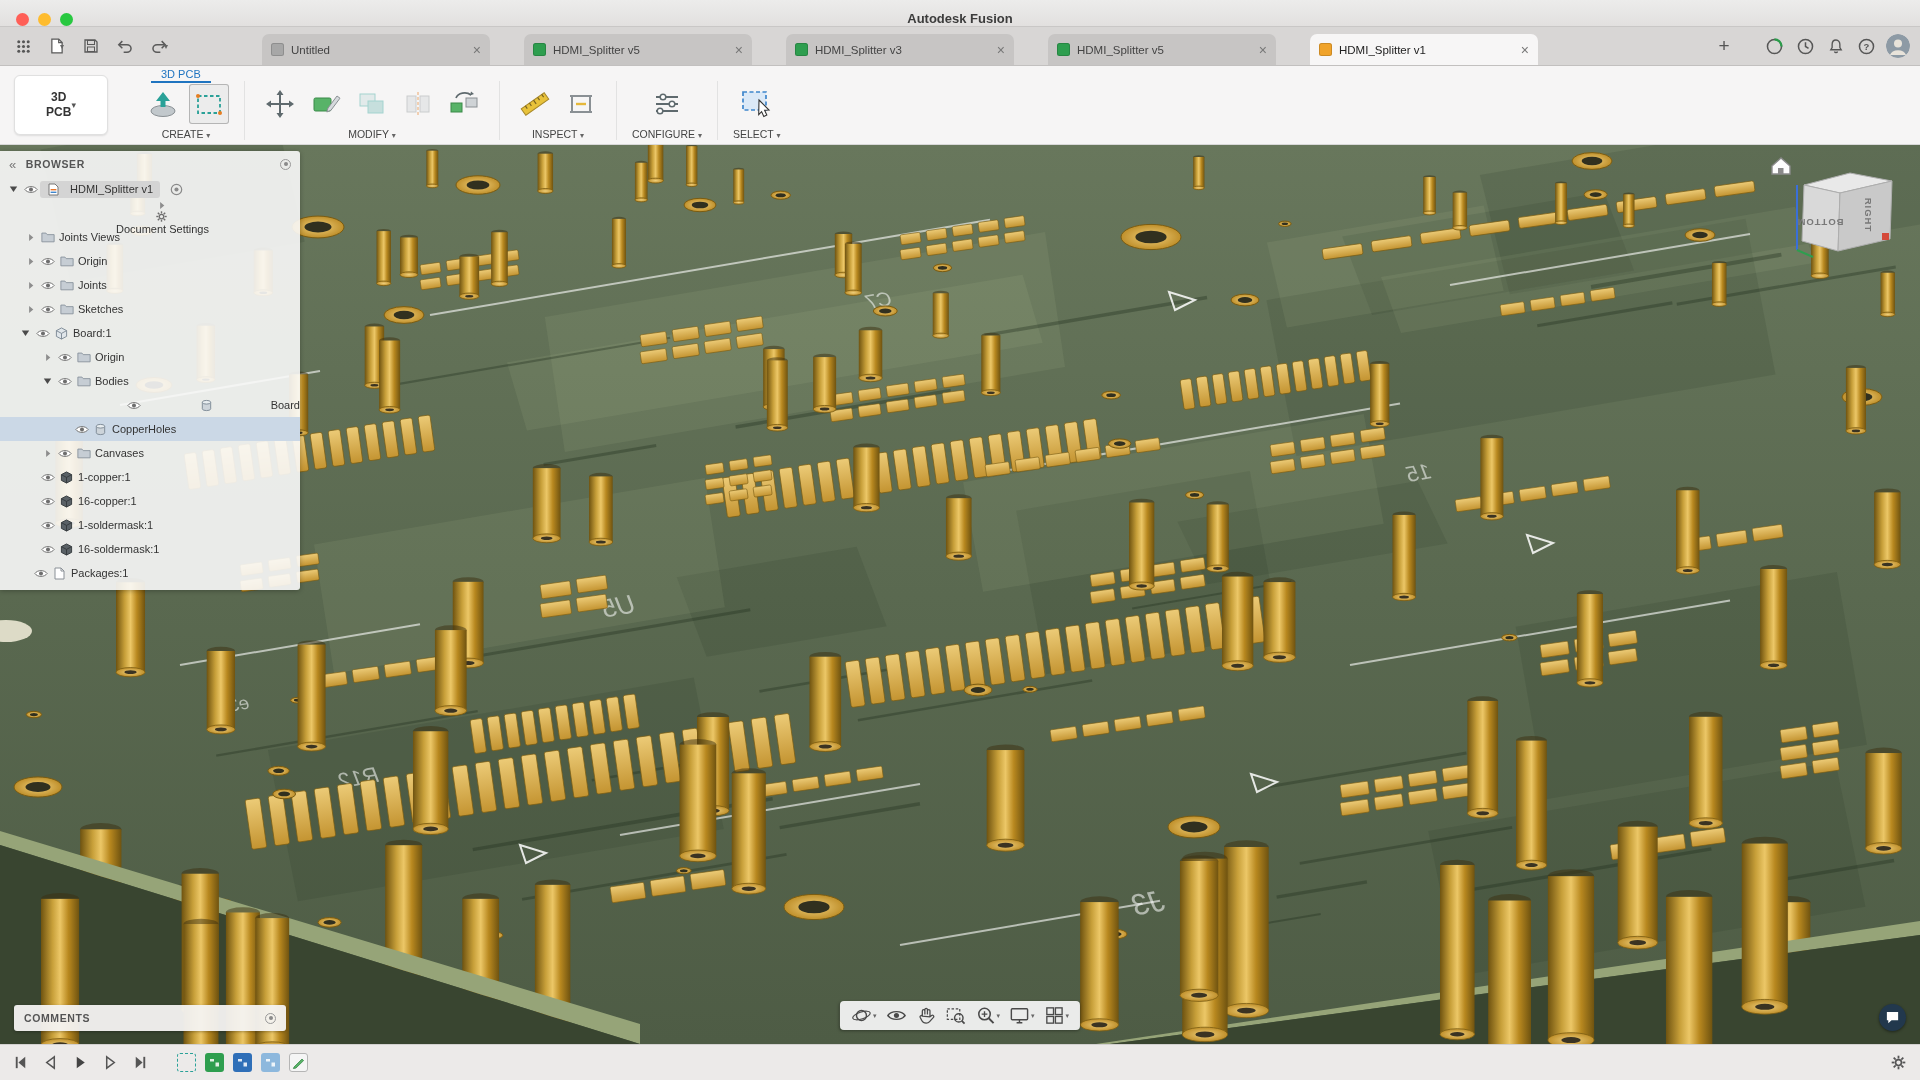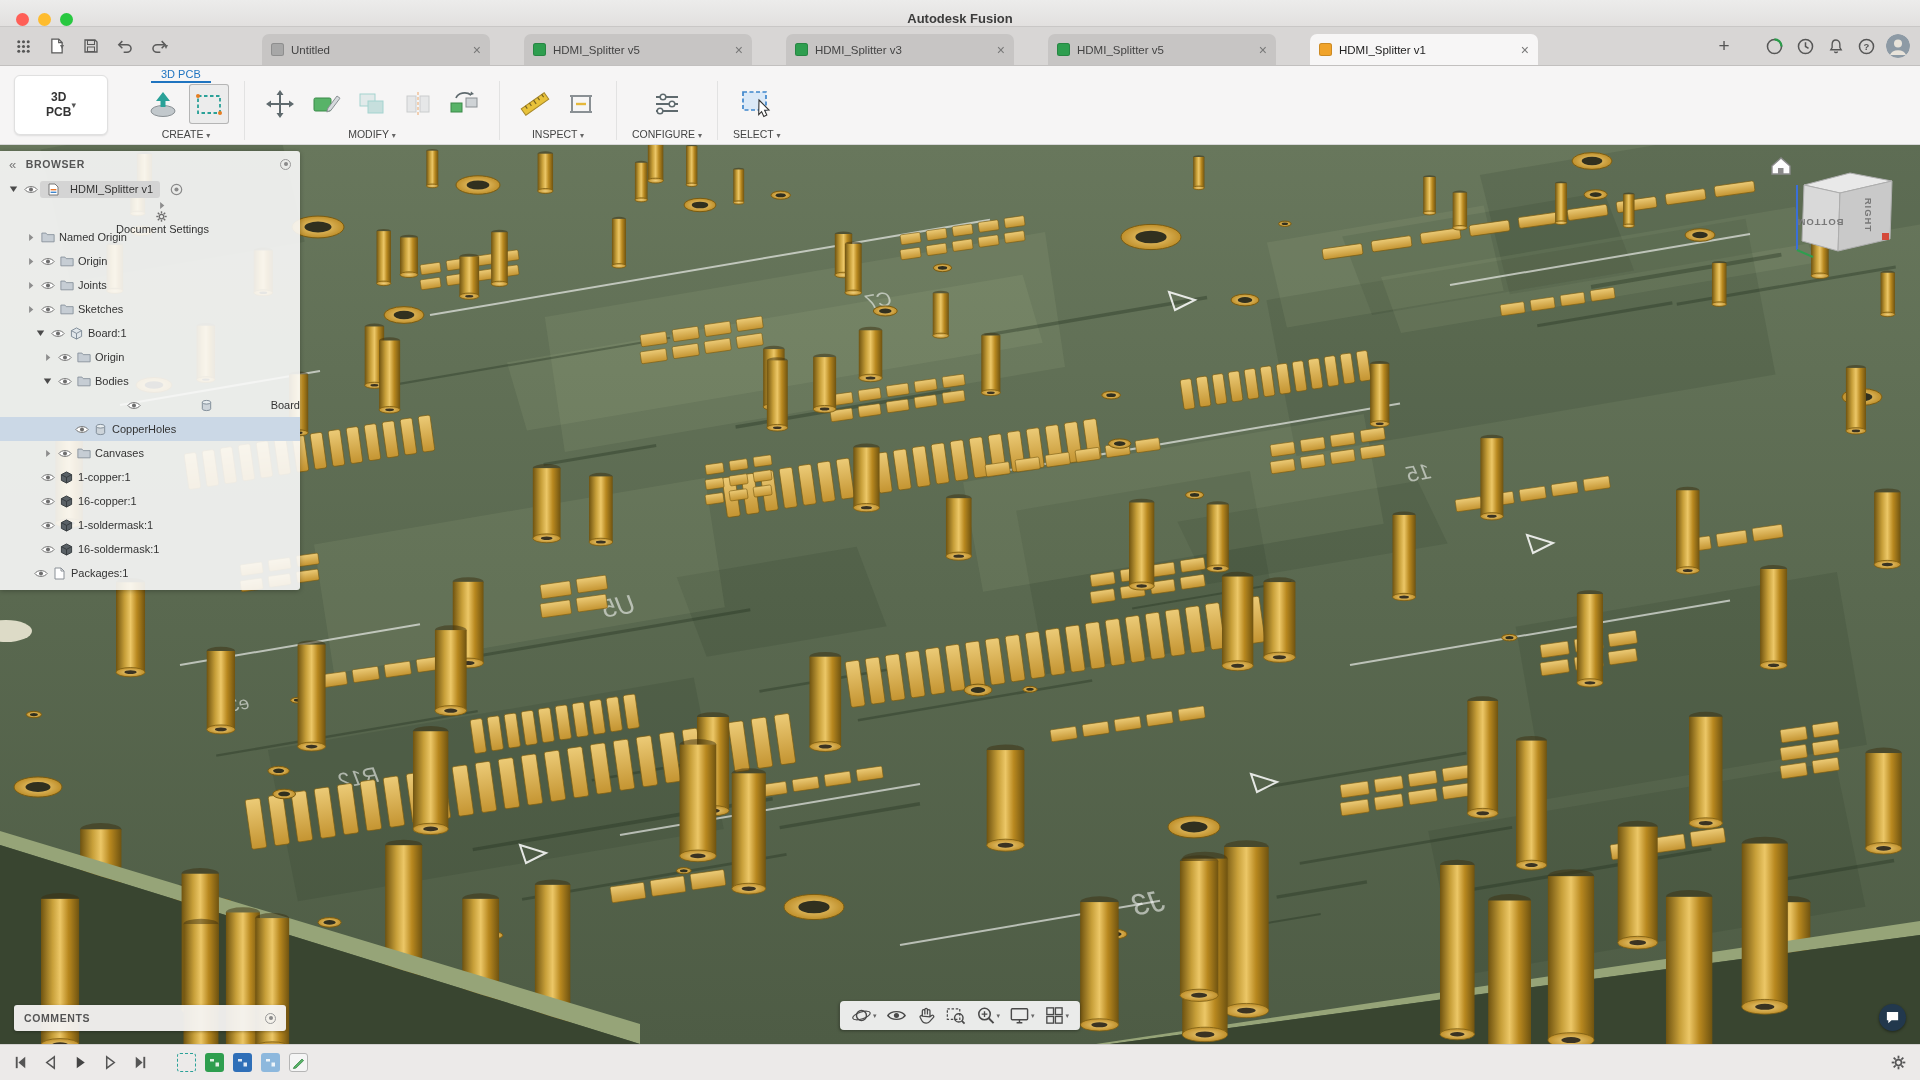--- a/index.html
+++ b/index.html
@@ -1108,21 +1108,21 @@
             <span class="caret">
               <svg width="8" height="9" viewBox="0 0 8 9">
                 <path d="M2.1 1 L6.3 4.5 L2.1 8 Z" fill="#8d8d8d"></path>
               </svg>
             </span>
             <span class="tico-s">
               <svg width="14" height="12" viewBox="0 0 16 13">
                 <path d="M1 12 V2 h4.6 l1.5 1.8 H15 V12 Z" fill="#c6cdd4" stroke="#86909a" stroke-width="1"></path>
               </svg>
             </span>
-            <span class="tlabel">Named Origin</span>
+            <span class="tlabel">Joints Views</span>
           </div>
           <div class="trow" style="padding-left: 23px;">
             <span class="caret">
               <svg width="8" height="9" viewBox="0 0 8 9">
                 <path d="M2.1 1 L6.3 4.5 L2.1 8 Z" fill="#8d8d8d"></path>
               </svg>
             </span>
             <span class="tico-s">
               <svg width="14" height="11" viewBox="0 0 16 12">
                 <path d="M1 6 C4 1.6 12 1.6 15 6 C12 10.4 4 10.4 1 6 Z" fill="#fff" stroke="#6e6e6e" stroke-width="1.1"></path>
@@ -1167,21 +1167,21 @@
                 <circle cx="8" cy="6" r="2.3" fill="#6e6e6e"></circle>
               </svg>
             </span>
             <span class="tico-s">
               <svg width="14" height="12" viewBox="0 0 16 13">
                 <path d="M1 12 V2 h4.6 l1.5 1.8 H15 V12 Z" fill="#c6cdd4" stroke="#86909a" stroke-width="1"></path>
               </svg>
             </span>
             <span class="tlabel">Sketches</span>
           </div>
-          <div class="trow" style="padding-left: 33px;">
+          <div class="trow" style="padding-left: 18px;">
             <span class="caret">
               <svg width="9" height="8" viewBox="0 0 9 8">
                 <path d="M0.8 1.6 H8.2 L4.5 6.9 Z" fill="#4a4a4a"></path>
               </svg>
             </span>
             <span class="tico-s">
               <svg width="14" height="11" viewBox="0 0 16 12">
                 <path d="M1 6 C4 1.6 12 1.6 15 6 C12 10.4 4 10.4 1 6 Z" fill="#fff" stroke="#6e6e6e" stroke-width="1.1"></path>
                 <circle cx="8" cy="6" r="2.3" fill="#6e6e6e"></circle>
               </svg>

